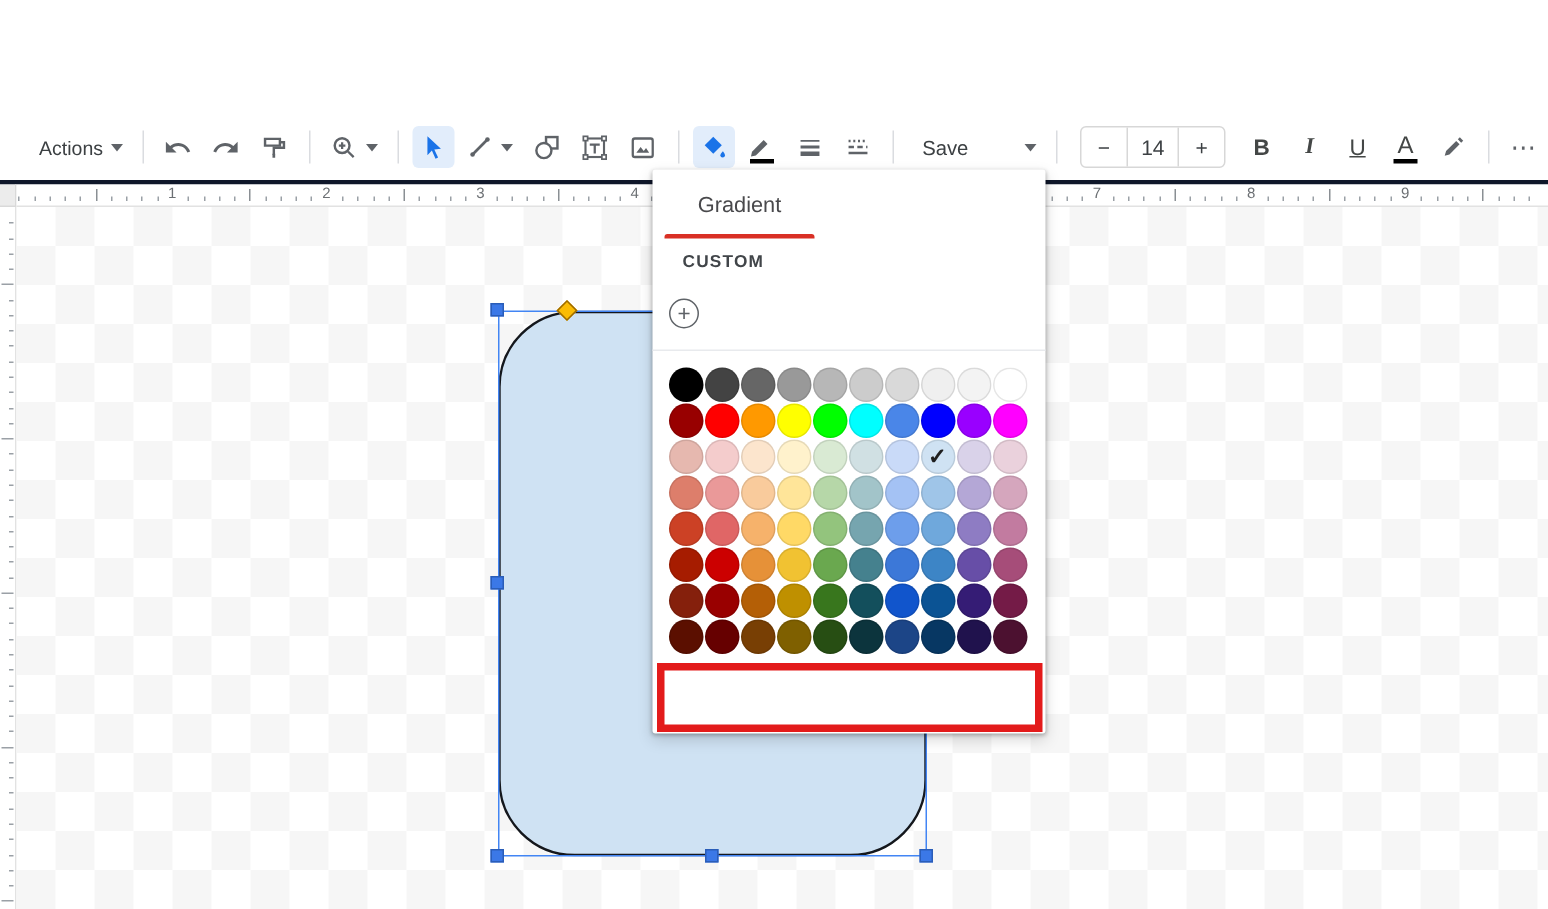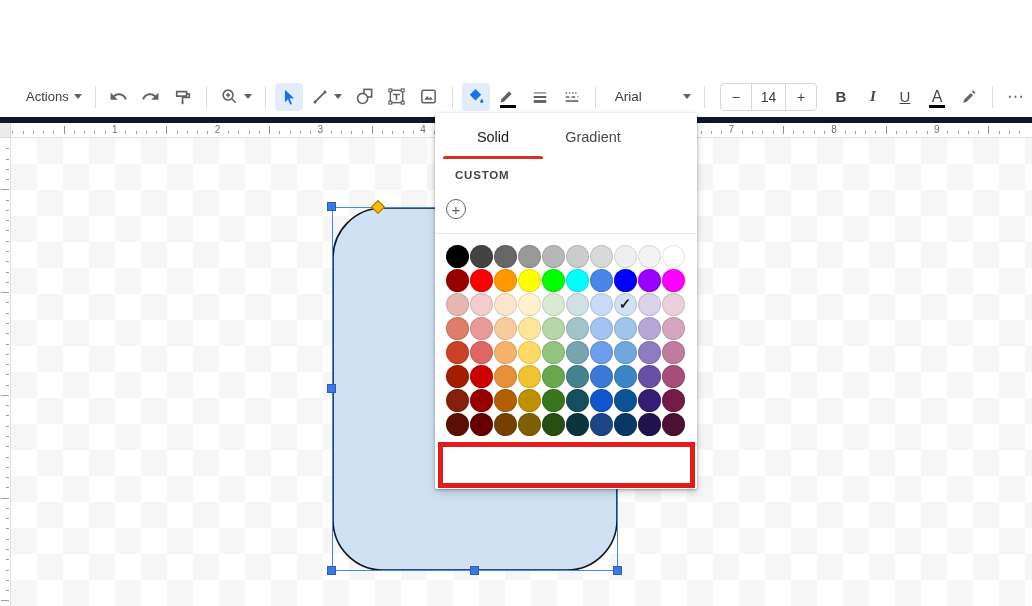--- a/index.html
+++ b/index.html
@@ -9,21 +9,21 @@
 
   
   .topbar { position:absolute; top:0; left:0; width:1032px; height:76px; background:#fff; border-bottom:1px solid #f1f3f4; }
   .doc-title { position:absolute; left:18px; top:21px; font-size:23px; color:#202124; }
   .autosave { position:absolute; left:263px; top:30px; font-size:13px; color:#80868b; }
   .save-btn { position:absolute; left:851px; top:19px; width:170px; height:37px; background:#2b70e8; color:#fff;
               border-radius:4px; font-size:15px; font-weight:bold; display:flex; align-items:center; justify-content:center; cursor:pointer; }
 
   
   .toolbar { position:absolute; top:76px; left:0; width:1032px; height:47px; background:#fff;
-             display:flex; align-items:center; padding-left:20px; border-bottom:6px solid #0f172a; }
+             display:flex; align-items:center; padding-left:20px; border-bottom:3px solid #0f172a; }
   .tb-item { height:28px; min-width:28px; display:flex; align-items:center; justify-content:center;
              border-radius:4px; color:#5f6368; margin:0 2px; cursor:pointer; position:relative; }
   .tb-item.active { background:#e2edfb; }
   .tb-sep { width:1px; height:22px; background:#dadce0; margin:0 7px; flex:none; }
   .tb-text { font-size:13px; color:#3c4043; }
   .caret { width:0; height:0; border-left:4px solid transparent; border-right:4px solid transparent; border-top:5px solid #5f6368; margin-left:5px; }
   .tb-letter { font-size:15px; color:#444746; font-weight:bold; width:30px; text-align:center; }
   .tb-letter.italic { font-style:italic; font-family:"Liberation Serif", serif; }
   .tb-letter.underl { text-decoration:underline; }
   .color-bar { position:absolute; left:6px; right:6px; bottom:3px; height:3px; background:#000; }
@@ -200,21 +200,21 @@
           <svg width="18" height="18" viewBox="0 0 20 20">
             <path stroke="#5f6368" stroke-width="1.8" stroke-dasharray="1.5,2" d="M3 5.5h14"></path>
             <path stroke="#5f6368" stroke-width="1.8" stroke-dasharray="4,2.5" d="M3 10h14"></path>
             <path stroke="#5f6368" stroke-width="1.8" d="M3 14.5h14"></path>
           </svg>
         </span>
     </div>
     <div class="tb-sep"></div>
 
     <div class="tb-item font-box">
-      <span class="tb-text" style="font-size:13.5px;">Arial</span>
+      <span class="tb-text" style="font-size:13.5px;">Save</span>
       <span class="caret"></span>
     </div>
     <div class="tb-sep"></div>
 
     <div class="size-group">
       <span class="seg">−</span>
       <span class="seg value">14</span>
       <span class="seg">+</span>
     </div>
 
@@ -409,21 +409,20 @@
     <div class="handle" style="left:-5px;top:177px;"></div>
     <div class="handle" style="left:281px;top:177px;"></div>
     <div class="handle" style="left:-5px;top:359px;"></div>
     <div class="handle" style="left:138px;top:359px;"></div>
     <div class="handle" style="left:281px;top:359px;"></div>
     <div class="diamond" style="left:41px;top:-5px;"></div>
   </div>
 
   <div class="panel">
     <div class="tabs">
-      <div class="tab active">Solid</div>
       <div class="tab">Gradient</div>
     </div>
     <div class="tab-underline"></div>
     <div class="custom-label">CUSTOM</div>
     <div class="add-btn">+</div>
     <div class="panel-divider"></div>
     <div class="color-grid">
         <div class="swatch-row">
           <div class="swatch" style="background: rgb(0, 0, 0);"></div>
           <div class="swatch" style="background: rgb(67, 67, 67);"></div>

